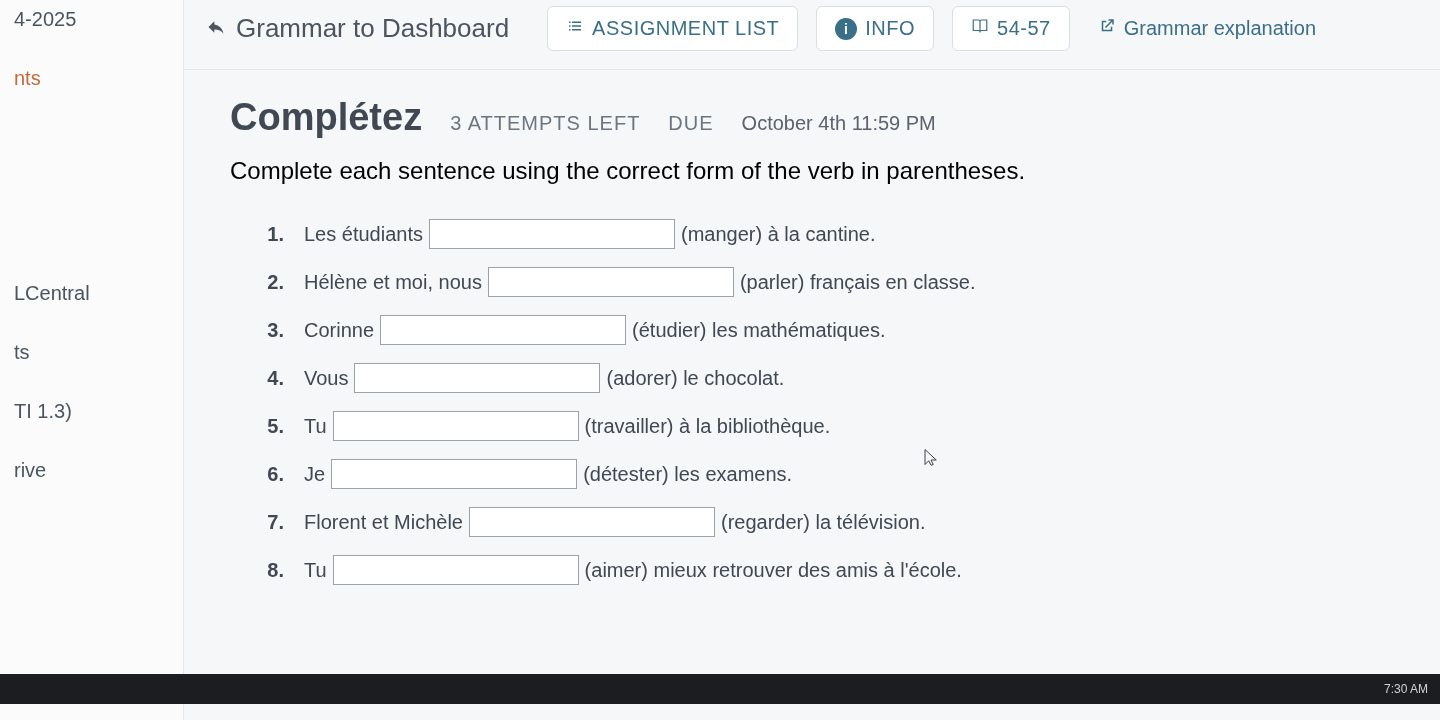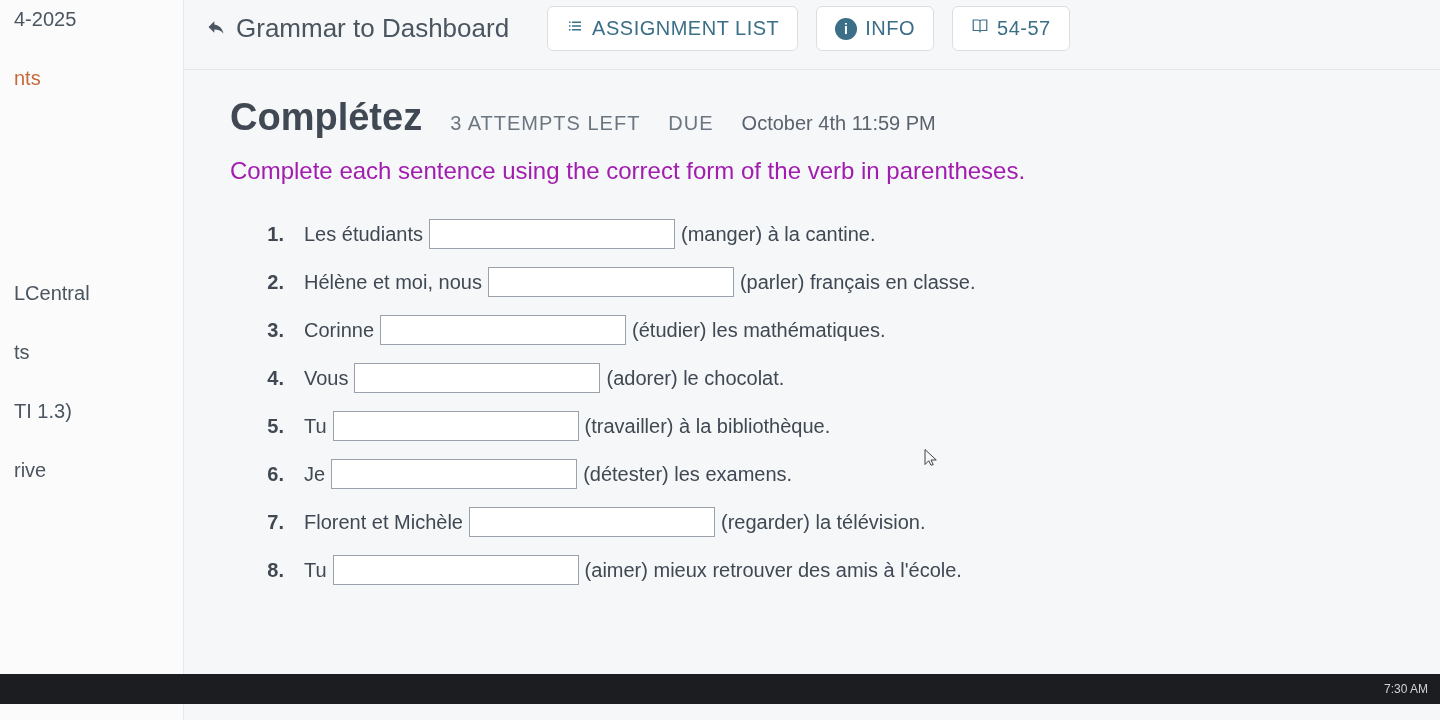--- a/index.html
+++ b/index.html
@@ -73,21 +73,21 @@
     width: 22px; height: 22px; border-radius: 50%;
     background: #3b6f87; color: #fff; font-size: 14px; font-weight: bold;
     display: inline-flex; align-items: center; justify-content: center;
   }
   .content { padding: 26px 46px; }
   .titleRow { display: flex; align-items: baseline; gap: 28px; flex-wrap: wrap; }
   .title { font-size: 38px; font-weight: 700; color: #3f4853; }
   .attempts { font-size: 20px; color: #6c7680; letter-spacing: 1px; }
   .dueLabel { font-size: 20px; color: #6c7680; letter-spacing: 1px; }
   .dueVal { font-size: 20px; color: #5a636e; }
-  .instructions { font-size: 24px; color: #a21caf; margin-top: 18px; }
+  .instructions { font-size: 24px; color: #000000; margin-top: 18px; }
   .questions { margin-top: 34px; padding-left: 26px; display: flex; flex-direction: column; gap: 18px; font-size: 20px; color: #3f4853; }
   .qrow { display: flex; align-items: center; gap: 20px; }
   .qnum { width: 28px; text-align: right; font-weight: 600; color: #3f4853; }
   .qbody { display: flex; align-items: center; flex-wrap: wrap; gap: 6px; }
   .blank {
     display: inline-block;
     border: 1px solid #9aa3ab;
     height: 30px;
     min-width: 210px;
     background: #fff;
@@ -158,20 +158,28 @@
       <div class="pill">
         <span>
           <svg viewBox="0 0 24 24">
               <path d="M3 4h7a2 2 0 0 1 2 2v13a3 3 0 0 0-2-1H3V4zm18 0h-7a2 2 0 0 0-2 2v13a3 3 0 0 1 2-1h7V4z" fill="none" stroke="#3b6f87" stroke-width="1.6"></path>
             </svg>
         </span>
         <span>54-57</span>
       </div>
 
 
+      <div class="linkbtn">
+        <span>
+          <svg viewBox="0 0 24 24">
+              <path d="M14 3h7v7h-2V6.4l-8.3 8.3-1.4-1.4L17.6 5H14V3zM5 5h6v2H7v10h10v-4h2v6H5V5z"></path>
+            </svg>
+        </span>
+        <span>Grammar explanation</span>
+      </div>
     </div>
 
     <div class="content">
       <div class="titleRow">
         <span class="title">Complétez</span>
         <span class="attempts">3 ATTEMPTS LEFT</span>
         <span class="dueLabel">DUE</span>
         <span class="dueVal">October 4th 11:59 PM</span>
       </div>
       <p class="instructions">Complete each sentence using the correct form of the verb in parentheses.</p>

